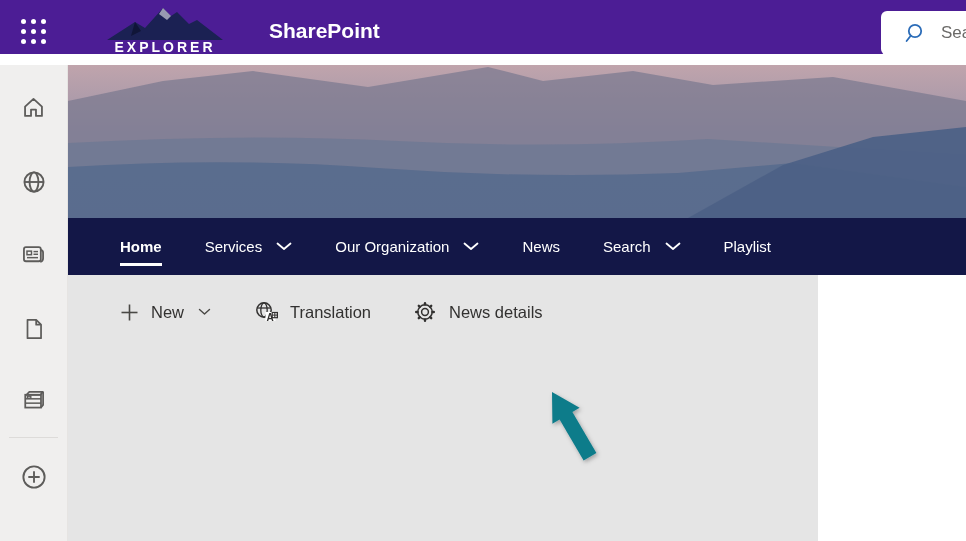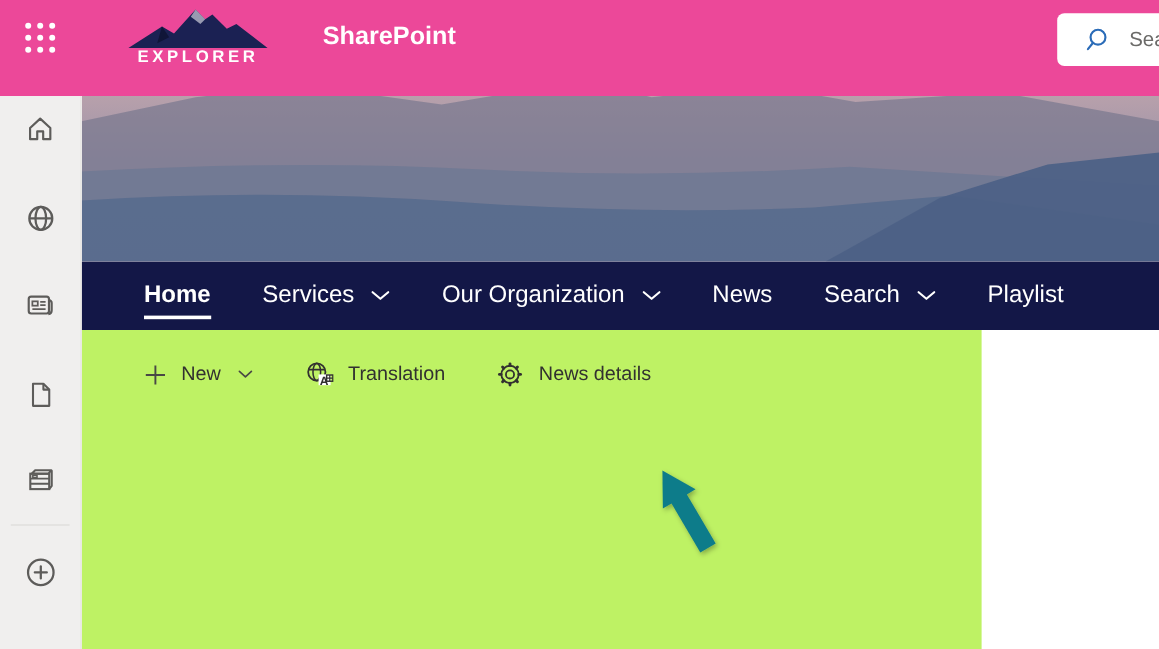--- a/index.html
+++ b/index.html
@@ -1,44 +1,44 @@
 <!DOCTYPE html>
 <html><head>
 <meta charset="utf-8">
 <style>
   * { margin:0; padding:0; box-sizing:border-box; }
   html,body { width:966px; height:541px; overflow:hidden; font-family:"Liberation Sans", sans-serif; background:#fff; }
 
   
-  .suitebar { position:absolute; left:0; top:0; width:966px; height:80px; background:#ec4899; z-index:30; }
+  .suitebar { position:absolute; left:0; top:0; width:966px; height:54px; background:#4c1d95; z-index:30; }
   .waffle { position:absolute; left:19px; top:17px; width:30px; height:30px; display:grid; grid-template-columns:repeat(3,1fr); grid-template-rows:repeat(3,1fr); gap:4px; padding:2px; cursor:pointer; }
   .waffle span { width:5px; height:5px; border-radius:50%; background:#fff; }
   .logo { position:absolute; left:104px; top:6px; width:122px; height:53px; display:flex; flex-direction:column; align-items:center; }
   .logo-text { color:#fff; font-weight:bold; font-size:14px; letter-spacing:3px; line-height:1; margin-top:-2px; }
   .app-title { position:absolute; left:269px; top:19px; color:#fff; font-size:21px; font-weight:600; }
   .searchbox { position:absolute; left:881px; top:11px; width:240px; height:44px; background:#fff; border-radius:6px; display:flex; align-items:center; padding-left:24px; gap:13px; }
   .searchbox input { border:none; outline:none; font-size:17px; color:#4f4d4b; width:130px; font-family:"Liberation Sans", sans-serif; background:transparent; }
   .searchbox input::placeholder { color:#6b6a68; opacity:1; }
 
   
   .rail { position:absolute; left:0; top:65px; width:68px; height:476px; background:#f0efee; border-right:1px solid #e6e4e2; z-index:20; }
   .rail-btn { position:absolute; left:50%; transform:translateX(-50%); width:40px; height:40px; display:flex; align-items:center; justify-content:center; cursor:pointer; }
   .rail-divider { position:absolute; left:9px; right:9px; top:372px; height:1px; background:#dddbd9; }
 
   
   .main { position:absolute; left:68px; top:65px; width:898px; height:476px; background:#fff; }
 
   .hero { position:absolute; left:0; top:0; width:898px; height:153px; overflow:hidden; }
 
   .topnav { position:absolute; left:0; top:153px; width:898px; height:57px; background:#131747; display:flex; align-items:center; padding-left:52px; gap:43px; }
-  .nav-item { display:flex; align-items:center; gap:14px; color:#fff; font-size:20px; cursor:pointer; height:100%; position:relative; }
+  .nav-item { display:flex; align-items:center; gap:14px; color:#fff; font-size:15px; cursor:pointer; height:100%; position:relative; }
   .nav-item.active .nav-label { font-weight:bold; }
   .nav-item.active::after { content:""; position:absolute; left:0; right:0; bottom:9px; height:3px; background:#fff; }
 
-  .content { position:absolute; left:0; top:210px; width:750px; height:266px; background:#bef264; }
+  .content { position:absolute; left:0; top:210px; width:750px; height:266px; background:#e5e5e5; }
 
   .cmdbar { position:absolute; left:52px; top:25px; display:flex; align-items:center; gap:42px; }
   .cmd { display:flex; align-items:center; gap:12px; font-size:16.5px; color:#323130; cursor:pointer; white-space:nowrap; }
   .cmd .chev { margin-left:2px; }
 
   .welcome { position:absolute; left:51px; top:193px; font-size:29px; font-weight:bold; color:#2f2e2d; }
 
   .cursor-arrow { position:absolute; left:460px; top:113px; width:90px; height:85px; pointer-events:none; }
 
   svg { display:block; }

